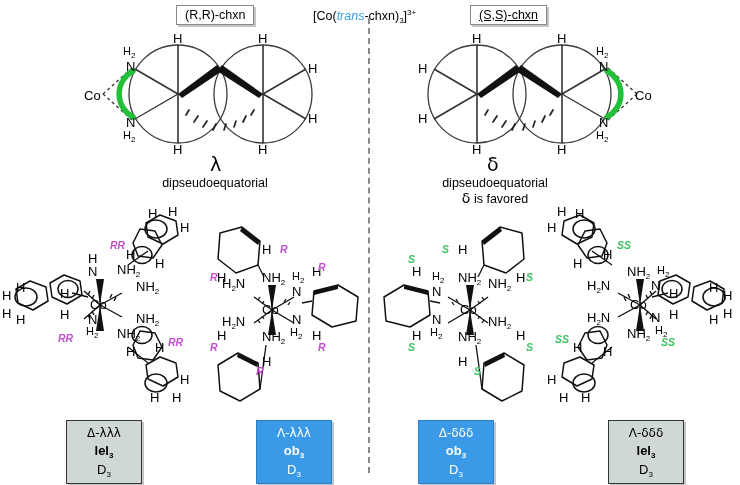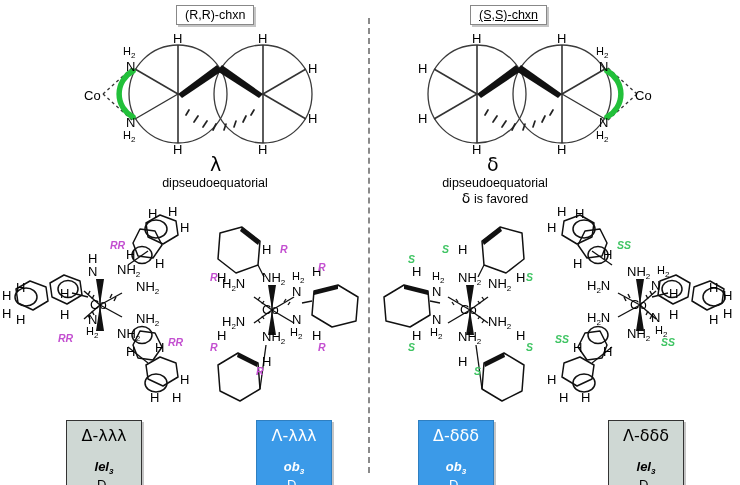--- a/index.html
+++ b/index.html
@@ -27,36 +27,39 @@
   .cap{position:absolute;font-size:12.5px;text-align:center;white-space:nowrap;line-height:1.25;}
   .stereo{position:absolute;font-style:italic;font-weight:600;font-size:10.5px;white-space:nowrap;}
   .rr{color:#c34fd0;}
   .ss{color:#3fc463;}
 
   
   .lbox{position:absolute;border:1.5px solid #333;padding:4px 6px 5px;
         text-align:center;line-height:1.35;box-shadow:2px 2px 0 rgba(140,140,140,.5);}
   .lbox.gray{background:#cfd8d4;color:#000;}
   .lbox.blue-b{background:#3b9ae8;color:#fff;border-color:#2f7fc0;}
-  .lbox .l1{font-family:"DejaVu Sans",sans-serif;font-size:16px;}
-  .lbox .l2{font-size:13px;font-weight:bold;font-style:italic;margin-top:11px;}
+  .lbox .l1{font-family:"DejaVu Sans",sans-serif;font-size:12px;}
+  .lbox .l2{font-size:13px;font-weight:bold;margin-top:1px;}
   .lbox .l3{font-size:13px;margin-top:1px;}
 
   
   .cx{position:absolute;}
 </style>
 </head>
 <body>
 
 <div class="fig">
 
   <div class="titlebox" style="left:176px;top:5px;">
     <span>(R,R)-chxn</span>
   </div>
 
+  <div class="center-title" style="left:313px;top:8px;">
+    <span>[Co(</span><span class="blue">trans</span><span>-chxn)</span><sub>3</sub><span>]</span><sup>3+</sup>
+  </div>
 
   <div class="titlebox" style="left:470px;top:5px;text-decoration:underline;">
     <span>(S,S)-chxn</span>
   </div>
 
   <div class="divider"></div>
 
   <div class="cx" style="left:0;top:38px;width:370px;height:120px;">
     <svg width="370" height="120" viewBox="0 0 370 120">
 

